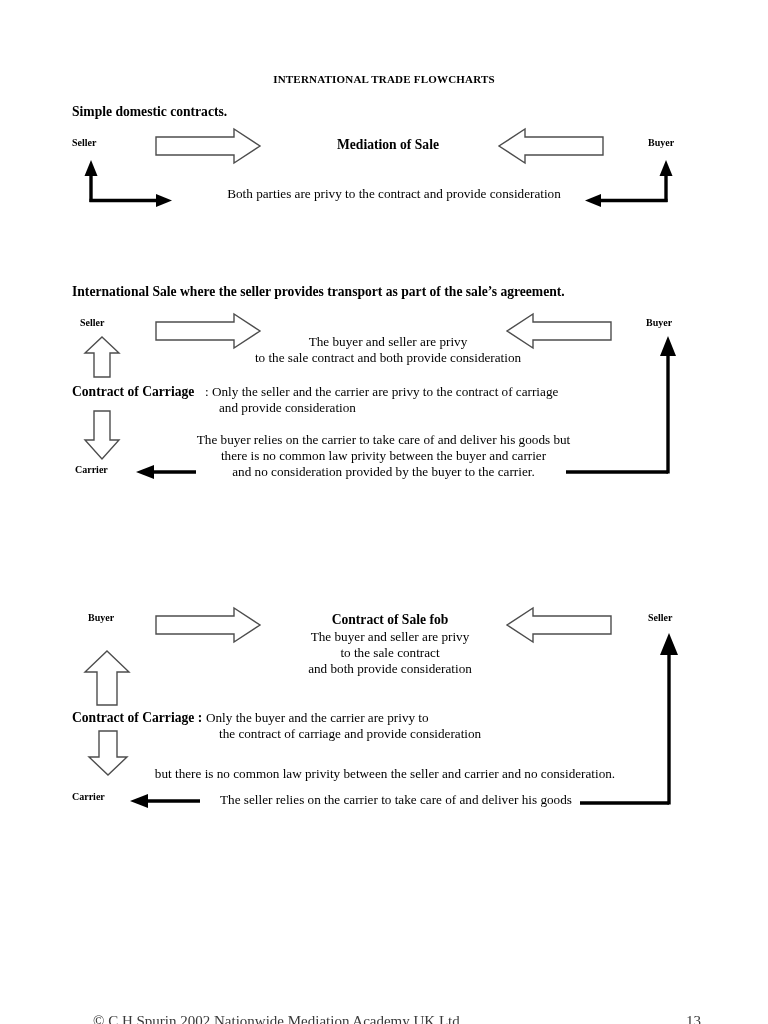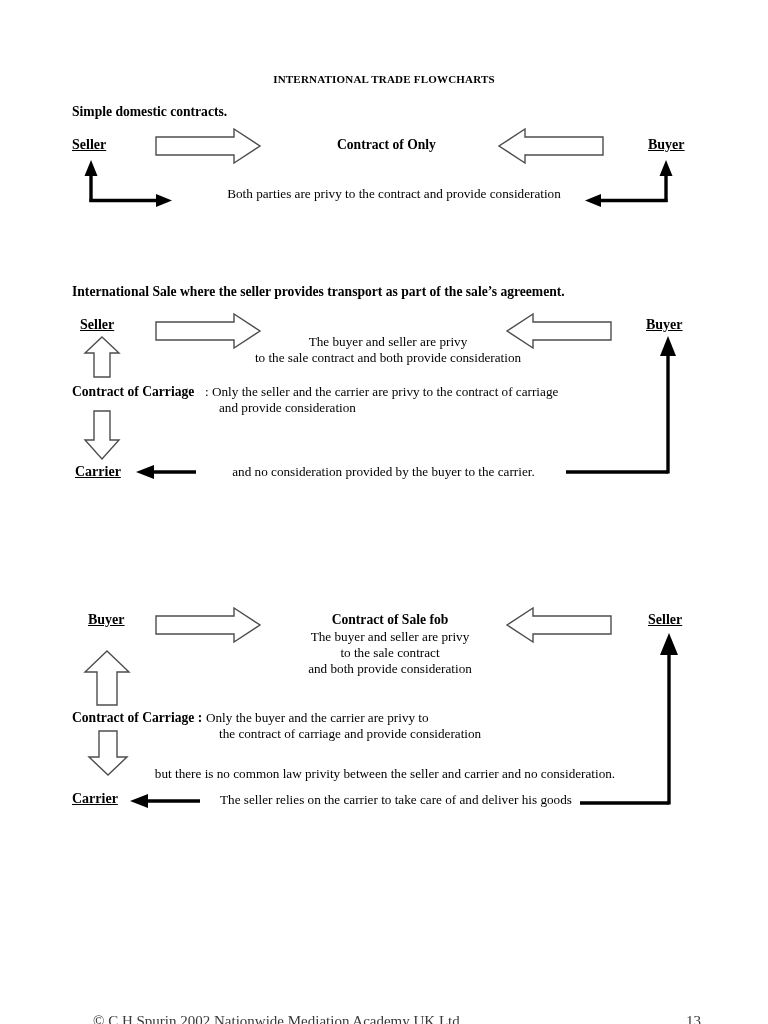--- a/index.html
+++ b/index.html
@@ -33,22 +33,21 @@
     font-weight: bold;
     font-size: 11px;
     letter-spacing: 0.2px;
   }
   .section-heading {
     font-weight: bold;
     font-size: 13.6px;
   }
   .role-label {
     font-weight: bold;
-    font-size: 14px;
-    text-decoration: underline;
+    font-size: 10px;
   }
   .para {
     position: absolute;
     font-size: 13.2px;
     line-height: 1.22;
     white-space: pre;
     text-align: center;
   }
   .footer-text {
     position: absolute;
@@ -84,21 +83,21 @@
 <div class="page">
 
   <div class="t doc-title" style="left:0; top:73px; width:768px; text-align:center;">INTERNATIONAL TRADE FLOWCHARTS</div>
 
   <div class="t section-heading" style="left:72px; top:104px;">Simple domestic contracts.</div>
 
   <div class="t role-label" style="left:72px; top:137px;">Seller</div>
 
   <div class="t role-label" style="left:648px; top:137px;">Buyer</div>
 
-  <div class="t bold" style="left:337px; top:137px; font-size:13.6px;">Contract of Only</div>
+  <div class="t bold" style="left:337px; top:137px; font-size:13.6px;">Mediation of Sale</div>
 
   <svg class="shape" style="left:155px; top:128px;" width="106" height="36" viewBox="0 0 106 36">
     <polygon class="hollow" points="1,9 79,9 79,1 105,18 79,35 79,27 1,27"></polygon>
   </svg>
 
   <svg class="shape" style="left:498px; top:128px;" width="106" height="36" viewBox="0 0 106 36">
     <polygon class="hollow" points="105,9 27,9 27,1 1,18 27,35 27,27 105,27"></polygon>
   </svg>
 
   <svg class="shape" style="left:82px; top:160px;" width="92" height="44" viewBox="0 0 92 44">
@@ -141,20 +140,22 @@
   </svg>
 
   <div class="t bold" style="left:72px; top:384px; font-size:13.6px;">Contract of Carriage</div>
   <div class="t" style="left:205px; top:385px;">: Only the seller and the carrier are privy to the contract of carriage</div>
   <div class="t" style="left:219px; top:401px;">and provide consideration</div>
 
   <svg class="shape" style="left:84px; top:410px;" width="36" height="50" viewBox="0 0 36 50">
     <polygon class="hollow" points="10,1 26,1 26,30 35,30 18,49 1,30 10,30"></polygon>
   </svg>
 
+  <div class="para" style="left:146px; top:432px; width:475px;">The buyer relies on the carrier to take care of and deliver his goods but</div>
+  <div class="para" style="left:146px; top:448px; width:475px;">there is no common law privity between the buyer and carrier</div>
   <div class="para" style="left:146px; top:464px; width:475px;">and no consideration provided by the buyer to the carrier.</div>
 
   <svg class="shape" style="left:134px; top:462px;" width="64" height="20" viewBox="0 0 64 20">
     <path class="solidline" d="M 62,10 L 18,10"></path>
     <polygon class="solidhead" points="2,10 20,3 20,17"></polygon>
   </svg>
 
   <svg class="shape" style="left:566px; top:336px;" width="116" height="138" viewBox="0 0 116 138">
     <path class="solidline" d="M 0,136 L 102,136"></path>
     <path class="solidline" d="M 102,137.5 L 102,18"></path>

